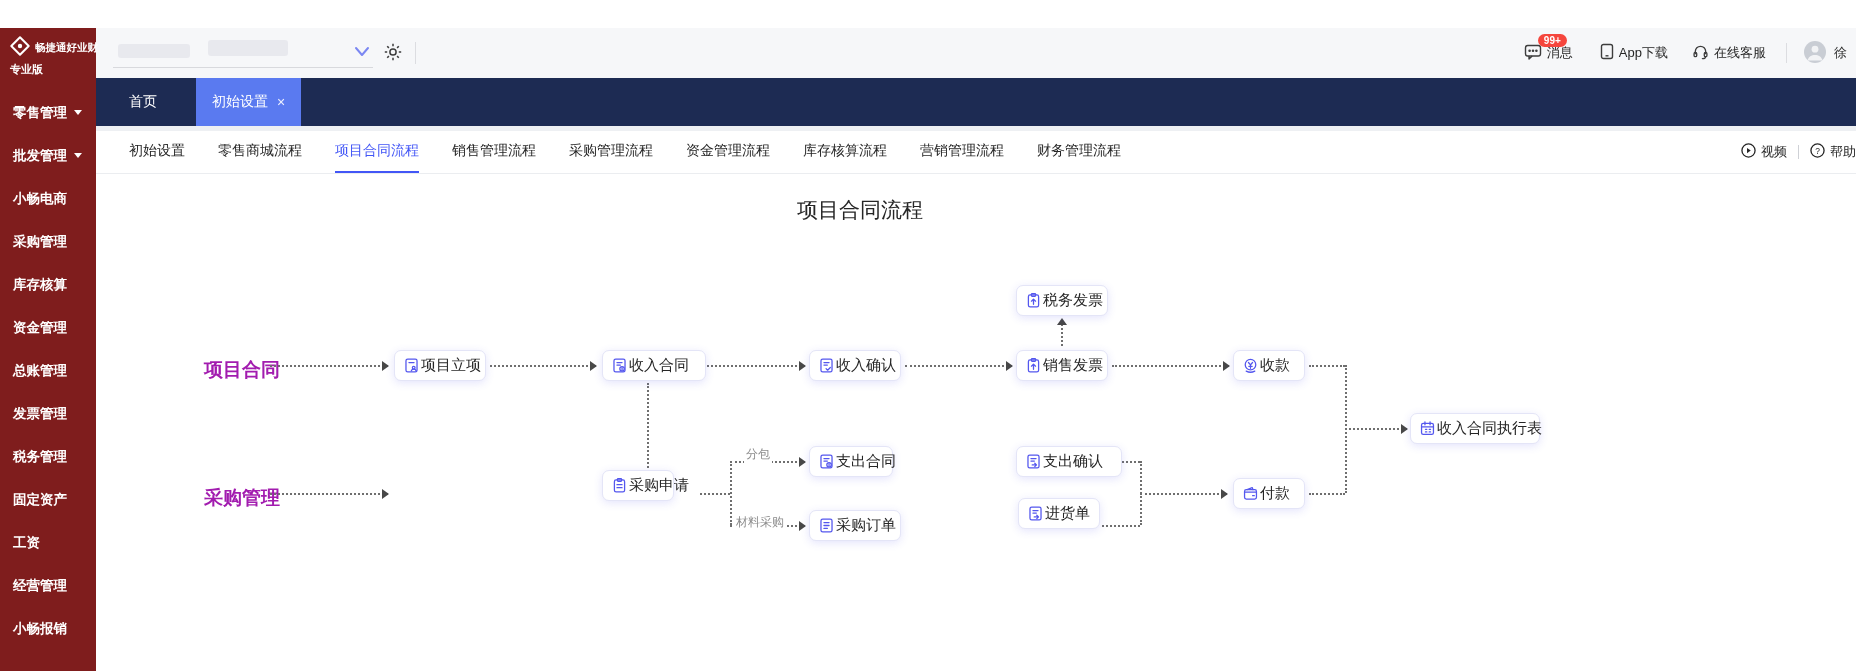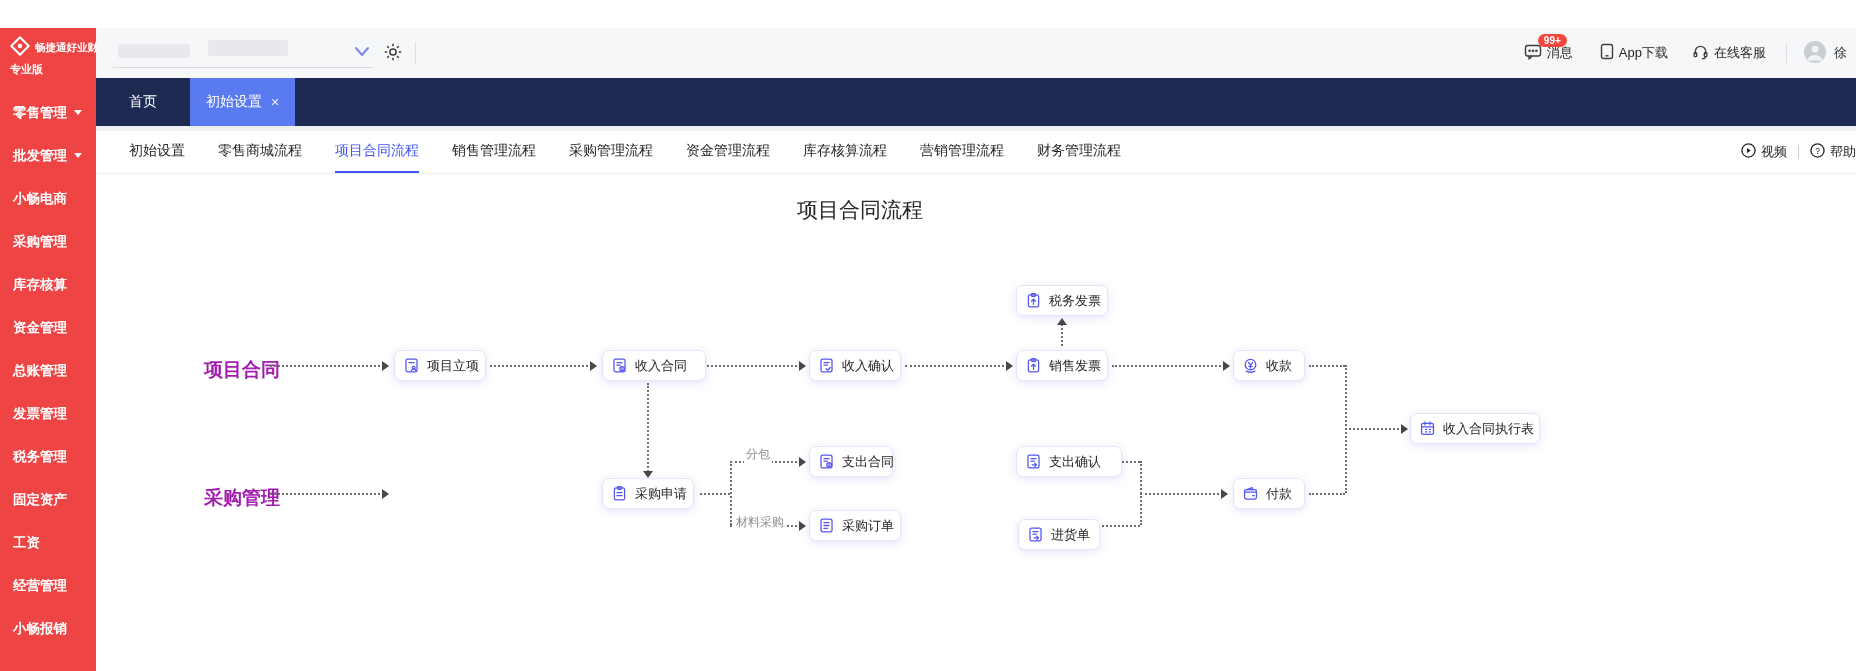--- a/index.html
+++ b/index.html
@@ -1,21 +1,21 @@
 <!DOCTYPE html>
 <html><head>
 <meta charset="utf-8">
 <style>
   html,body{margin:0;padding:0;}
   body{width:1856px;height:671px;overflow:hidden;font-family:"Liberation Sans",sans-serif;background:#fff;-webkit-font-smoothing:antialiased;}
   .topwhite{height:28px;background:#ffffff;}
   .shell{display:flex;height:643px;}
 
   
-  .sidebar{width:96px;background:#ef4444;flex:none;display:flex;flex-direction:column;overflow:visible;z-index:5;}
+  .sidebar{width:96px;background:#7f1d1d;flex:none;display:flex;flex-direction:column;overflow:visible;z-index:5;}
   .logo-block{padding:7px 4px 0 9px;}
   .logo-row{display:flex;align-items:center;gap:4px;}
   .brand{color:#fff;font-size:10.5px;font-weight:700;white-space:nowrap;letter-spacing:0;}
   .edition{color:#fff;font-size:11px;font-weight:700;margin:1px 0 0 1px;}
   .nav{margin-top:14px;}
   .nav-item{height:43px;display:flex;align-items:center;padding-left:13px;color:#fff;font-size:13.5px;font-weight:700;cursor:pointer;white-space:nowrap;}
   .caret{width:0;height:0;border-left:4px solid transparent;border-right:4px solid transparent;border-top:5px solid #fff;margin-left:7px;}
 
   
   .main{flex:1;display:flex;flex-direction:column;min-width:0;}
@@ -29,40 +29,40 @@
   .h-ico{position:absolute;display:flex;align-items:center;cursor:pointer;}
   .h-div{position:absolute;width:1px;height:22px;background:#dcdde1;top:14px;}
   .demo{position:absolute;left:344px;top:0;height:50px;display:flex;align-items:center;gap:7px;font-size:13px;color:#262626;cursor:pointer;}
   .h-right{position:absolute;right:0;top:0;height:50px;display:flex;align-items:center;font-size:13px;color:#262626;}
   .h-group{display:flex;align-items:center;gap:5px;cursor:pointer;position:relative;}
   .badge{position:absolute;top:-10px;left:14px;background:#f5463d;color:#fff;font-size:10px;line-height:13px;padding:0 6px;border-radius:8px;font-weight:700;white-space:nowrap;}
   .vdiv{width:1px;height:20px;background:#dcdde1;margin:0 16px 0 20px;}
   .uname{margin-left:7px;white-space:nowrap;width:22px;overflow:visible;}
 
   
-  .tabstrip{height:48px;background:#1d2b53;display:flex;align-items:stretch;padding-left:14px;flex:none;}
+  .tabstrip{height:48px;background:#1d2b53;display:flex;align-items:stretch;padding-left:14px;flex:none;gap:6px;}
   .tab-home{color:#fff;font-size:14px;display:flex;align-items:center;padding:0 19px;cursor:pointer;}
   .tab-active{background:#5a7af0;color:#fff;display:flex;align-items:center;gap:9px;padding:0 16px;font-size:14px;cursor:pointer;margin-left:14px;}
   .tab-x{font-size:14px;line-height:14px;color:#eef0ff;cursor:pointer;}
 
   
   .content{flex:1;background:#eef0f3;min-height:0;}
   .card{background:#fff;margin-top:5px;height:calc(100% - 5px);display:flex;flex-direction:column;}
   .subtabs{height:42px;display:flex;align-items:stretch;gap:33px;padding-left:33px;border-bottom:1px solid #ebedf0;position:relative;flex:none;}
   .subtab{display:flex;align-items:center;font-size:14px;color:#262626;cursor:pointer;border-bottom:2px solid transparent;box-sizing:border-box;white-space:nowrap;}
   .subtab.active{color:#4256f6;border-bottom-color:#4256f6;font-weight:500;}
   .tools{position:absolute;right:0;top:0;height:42px;display:flex;align-items:center;gap:7px;font-size:13px;color:#262626;}
   .tools .tdiv{width:1px;height:14px;background:#cfd1d6;margin:0 4px;}
   .tool{display:flex;align-items:flex-start;gap:5px;cursor:pointer;white-space:nowrap;}
 
   
   .flow{position:relative;flex:1;overflow:hidden;}
   .flow-title{position:absolute;left:0;top:22px;width:1528px;text-align:center;font-size:21px;font-weight:500;color:#262626;}
   .rowlabel{position:absolute;font-size:19px;font-weight:700;color:#a21caf;white-space:nowrap;}
-  .node{position:absolute;height:31px;background:#fff;border:1px solid #e4e5f7;border-radius:7px;box-shadow:0 2px 8px rgba(84,87,238,.16);display:flex;align-items:center;gap:7px;padding:0 8px;box-sizing:border-box;font-size:13px;color:#262626;white-space:nowrap;cursor:pointer;z-index:3;}
+  .node{position:absolute;height:31px;background:#fff;border:1px solid #e4e5f7;border-radius:7px;box-shadow:0 2px 8px rgba(84,87,238,.16);display:flex;align-items:center;gap:1px;padding:0 8px;box-sizing:border-box;font-size:15px;color:#262626;white-space:nowrap;cursor:pointer;z-index:3;}
   .node svg{flex:none;display:block;}
   .c-h{position:absolute;height:0;border-top:2px dotted #6f6f6f;z-index:1;}
   .c-v{position:absolute;width:0;border-left:2px dotted #6f6f6f;z-index:1;}
   .arrow-right::after{content:"";position:absolute;right:-6px;top:-6px;border:5px solid transparent;border-left:7px solid #484848;}
   .arrow-up::before{content:"";position:absolute;top:-7px;left:-6px;border:5px solid transparent;border-bottom:7px solid #484848;}
   .arrow-down::after{content:"";position:absolute;bottom:-7px;left:-6px;border:5px solid transparent;border-top:7px solid #484848;}
   .branchlabel{position:absolute;font-size:12px;color:#8c8c8c;background:#fff;padding:0 2px;z-index:2;white-space:nowrap;}
 </style>
 </head>
 <body>
@@ -306,21 +306,21 @@
             </div>
             <div class="node" style="left: 1314px; top: 239px; width: 130px;">
               <span>
                 <svg width="17" height="17" viewBox="0 0 20 20" fill="none" stroke="#5457ee" stroke-width="1.5" stroke-linecap="round" stroke-linejoin="round">
                   <rect x="3" y="4" width="14" height="13" rx="2"></rect>
                   <path d="M3 8.2h14M7 2.2v3.4M13 2.2v3.4M7.6 11h1.6M12 11h1.6M7.6 14h1.6M12 14h1.6"></path>
                 </svg>
               </span>
               <span>收入合同执行表</span>
             </div>
-            <div class="node" style="left: 506px; top: 304px; width: 92px;">
+            <div class="node" style="left: 506px; top: 296px; width: 72px;">
               <span>
                 <svg width="17" height="17" viewBox="0 0 20 20" fill="none" stroke="#5457ee" stroke-width="1.5" stroke-linecap="round" stroke-linejoin="round">
                   <rect x="4" y="3.5" width="12" height="14" rx="2"></rect>
                   <rect x="7.5" y="1.8" width="5" height="3.2" rx="1"></rect>
                   <path d="M7 9h6M7 12.5h6"></path>
                 </svg>
               </span>
               <span>采购申请</span>
             </div>
             <div class="node" style="left: 713px; top: 272px; width: 84px;">
@@ -346,21 +346,21 @@
             </div>
             <div class="node" style="left: 713px; top: 336px; width: 92px;">
               <span>
                 <svg width="17" height="17" viewBox="0 0 20 20" fill="none" stroke="#5457ee" stroke-width="1.5" stroke-linecap="round" stroke-linejoin="round">
                   <rect x="3.5" y="2.5" width="13" height="15" rx="2"></rect>
                   <path d="M7 6.5h6M7 10h6M7 13.5h4"></path>
                 </svg>
               </span>
               <span>采购订单</span>
             </div>
-            <div class="node" style="left: 922px; top: 345px; width: 82px;">
+            <div class="node" style="left: 922px; top: 324px; width: 82px;">
               <span>
                 <svg width="17" height="17" viewBox="0 0 20 20" fill="none" stroke="#5457ee" stroke-width="1.5" stroke-linecap="round" stroke-linejoin="round">
                   <rect x="3.5" y="2.5" width="13" height="15" rx="2"></rect>
                   <path d="M7 6.5h6M7 9.5h4"></path>
                   <path d="M8.5 14h5M11.5 12l2 2-2 2"></path>
                 </svg>
               </span>
               <span>进货单</span>
             </div>
             <div class="node" style="left: 1137px; top: 304px; width: 72px;">

